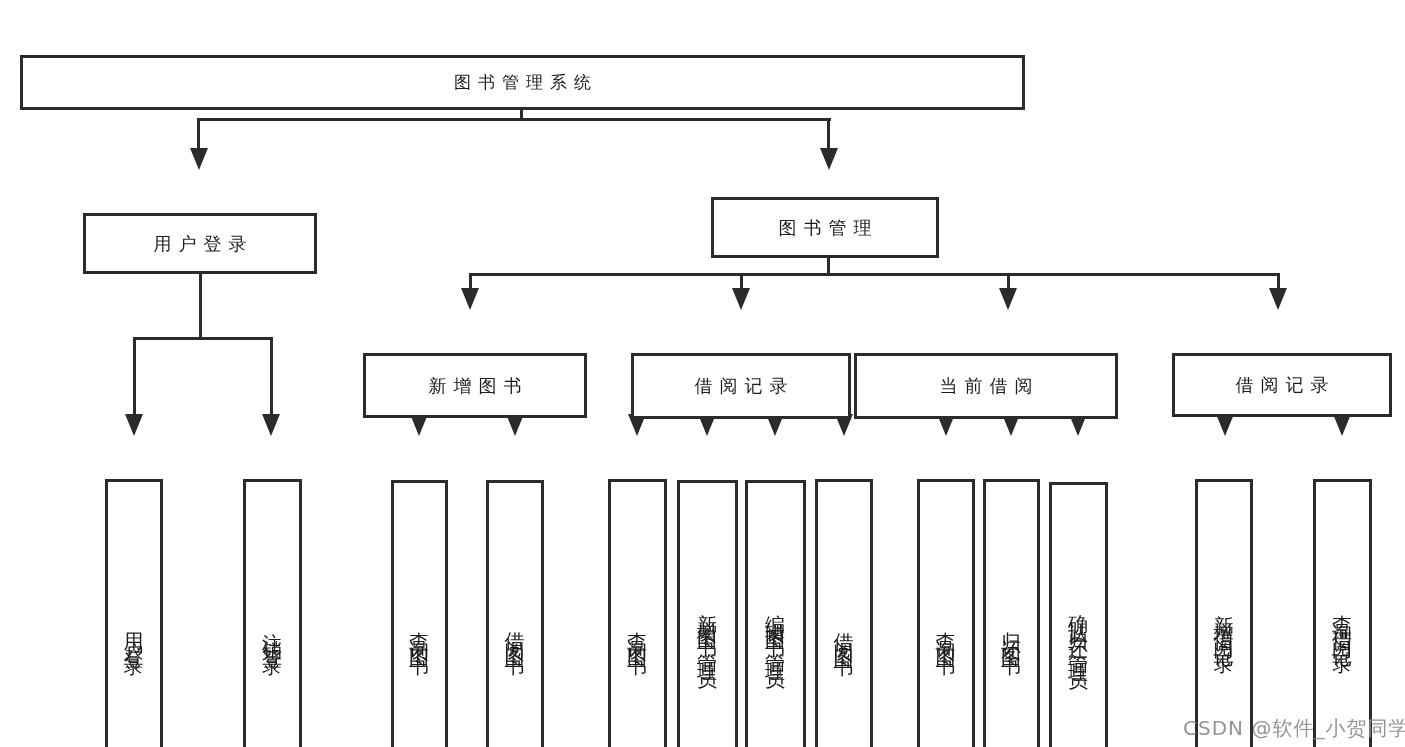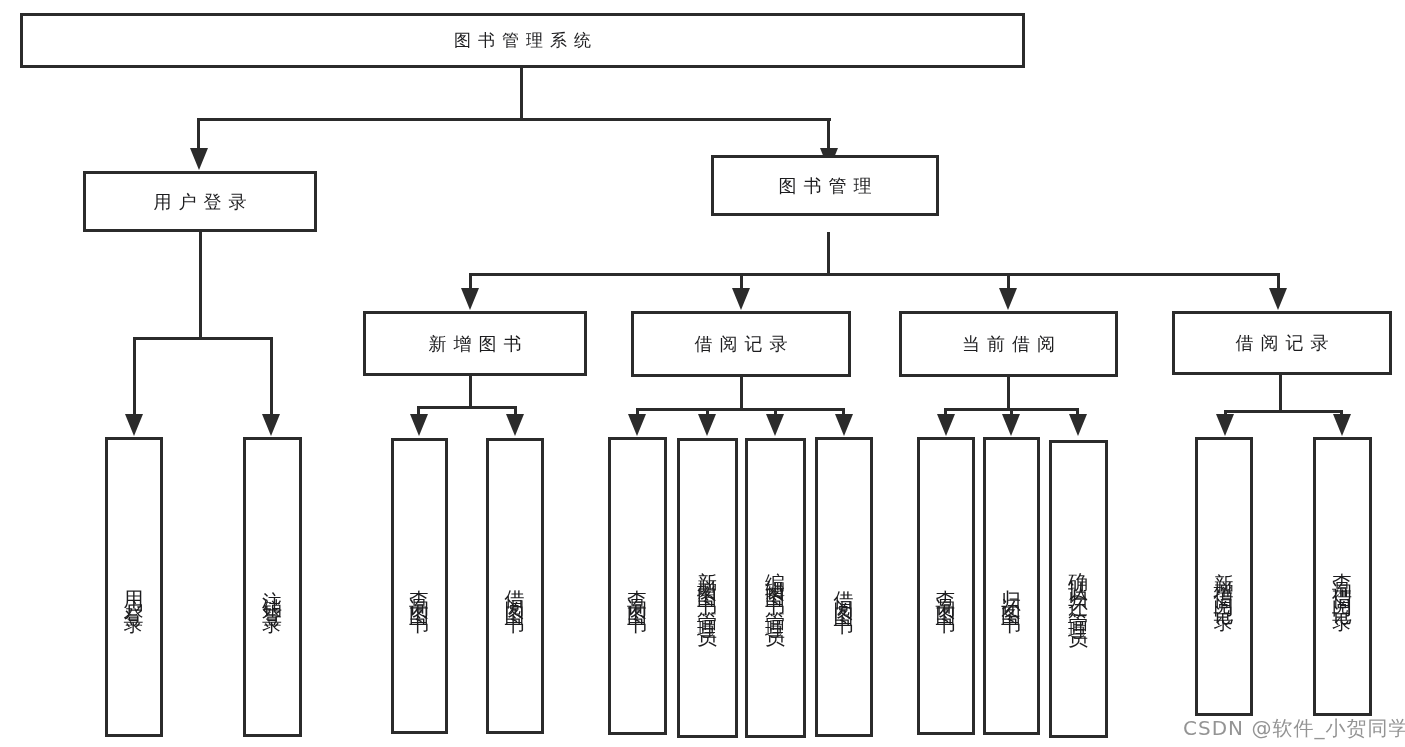--- a/index.html
+++ b/index.html
@@ -6,20 +6,21 @@
   .canvas {
     position:relative; width:1405px; height:747px; overflow:hidden;
     background:#ffffff;
     font-family:"DejaVu Sans","Liberation Sans",sans-serif;
     --line:#2b2b2b; --text:#1c1c1e;
   }
   .box {
     position:absolute; background:#ffffff; border:3px solid var(--line);
     box-sizing:border-box; display:flex; align-items:center; justify-content:center;
     color:var(--text);
+    margin-top:42px;
   }
   .hlabel { font-size:18px; letter-spacing:7px; margin-right:-7px; white-space:nowrap; }
   .root-box .hlabel { font-size:17px; }
   .vlabel {
     writing-mode:vertical-rl; text-orientation:mixed;
     font-size:20px; letter-spacing:8px; margin-bottom:-8px;
     line-height:1; white-space:nowrap;
   }
   .line { position:absolute; background:var(--line); }
   .arrowhead {
@@ -106,21 +107,21 @@
   <div class="box" style="left:711px;top:155px;width:228px;height:61px">
     <span class="hlabel">图书管理</span>
   </div>
 
   <div class="box" style="left:363px;top:311px;width:224px;height:65px">
     <span class="hlabel">新增图书</span>
   </div>
   <div class="box" style="left:631px;top:311px;width:220px;height:66px">
     <span class="hlabel">借阅记录</span>
   </div>
-  <div class="box" style="left:899px;top:311px;width:219px;height:66px">
+  <div class="box" style="left:854px;top:311px;width:264px;height:66px">
     <span class="hlabel">当前借阅</span>
   </div>
   <div class="box" style="left:1172px;top:311px;width:220px;height:64px">
     <span class="hlabel">借阅记录</span>
   </div>
 
   <div class="box" style="left:105px;top:437px;width:58px;height:300px">
     <span class="vlabel">用户登录</span>
   </div>
   <div class="box" style="left:243px;top:437px;width:59px;height:300px">

